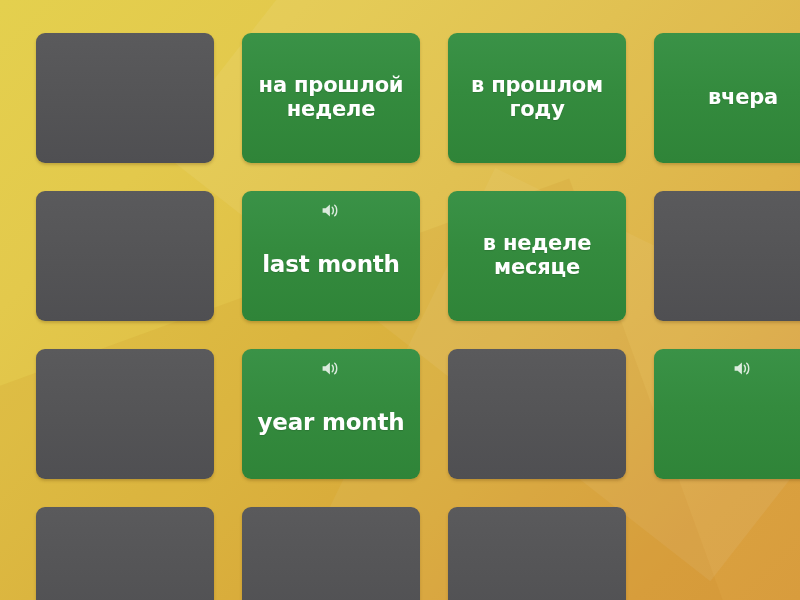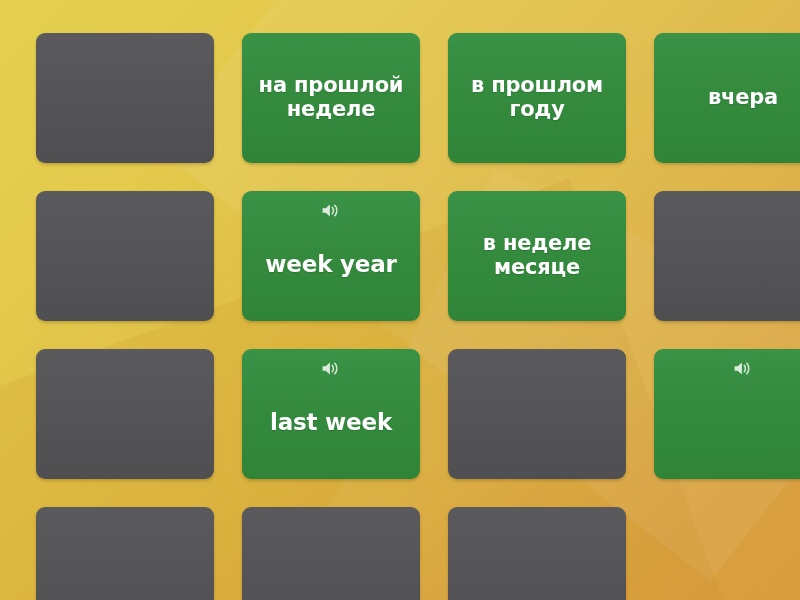--- a/index.html
+++ b/index.html
@@ -150,36 +150,36 @@
       </div>
       <div class="tile blank"></div>
       <div class="tile card lang-en">
         <span class="speaker-icon">
           <svg viewBox="0 0 20 17" width="20" height="17" aria-hidden="true">
             <path d="M1.6 6.2h3.1L8.9 2.6v11.8L4.7 10.8H1.6z" fill="#ffffff"></path>
             <path d="M11.3 5.3c1.4 1.0 1.4 5.4 0 6.4" stroke="#ffffff" stroke-width="1.5" fill="none" stroke-linecap="round"></path>
             <path d="M13.7 3.2c2.7 1.9 2.7 8.7 0 10.6" stroke="#ffffff" stroke-width="1.4" fill="none" stroke-linecap="round"></path>
           </svg>
         </span>
-        <span class="tile-label">week year</span>
+        <span class="tile-label">last month</span>
       </div>
       <div class="tile card lang-ru">
         <span class="tile-label">в неделе месяце</span>
       </div>
       <div class="tile blank"></div>
       <div class="tile blank"></div>
       <div class="tile card lang-en">
         <span class="speaker-icon">
           <svg viewBox="0 0 20 17" width="20" height="17" aria-hidden="true">
             <path d="M1.6 6.2h3.1L8.9 2.6v11.8L4.7 10.8H1.6z" fill="#ffffff"></path>
             <path d="M11.3 5.3c1.4 1.0 1.4 5.4 0 6.4" stroke="#ffffff" stroke-width="1.5" fill="none" stroke-linecap="round"></path>
             <path d="M13.7 3.2c2.7 1.9 2.7 8.7 0 10.6" stroke="#ffffff" stroke-width="1.4" fill="none" stroke-linecap="round"></path>
           </svg>
         </span>
-        <span class="tile-label">last week</span>
+        <span class="tile-label">year month</span>
       </div>
       <div class="tile blank"></div>
       <div class="tile card lang-en">
         <span class="speaker-icon">
           <svg viewBox="0 0 20 17" width="20" height="17" aria-hidden="true">
             <path d="M1.6 6.2h3.1L8.9 2.6v11.8L4.7 10.8H1.6z" fill="#ffffff"></path>
             <path d="M11.3 5.3c1.4 1.0 1.4 5.4 0 6.4" stroke="#ffffff" stroke-width="1.5" fill="none" stroke-linecap="round"></path>
             <path d="M13.7 3.2c2.7 1.9 2.7 8.7 0 10.6" stroke="#ffffff" stroke-width="1.4" fill="none" stroke-linecap="round"></path>
           </svg>
         </span>

